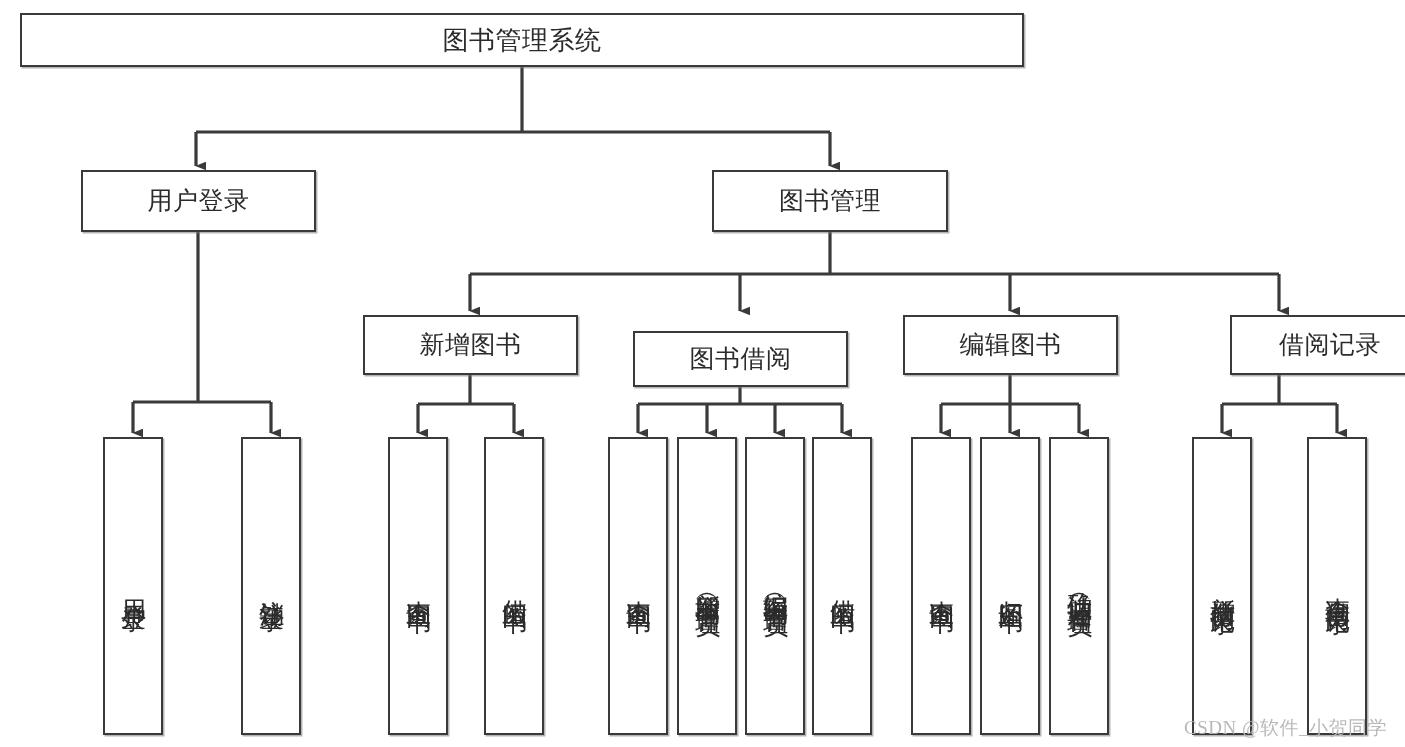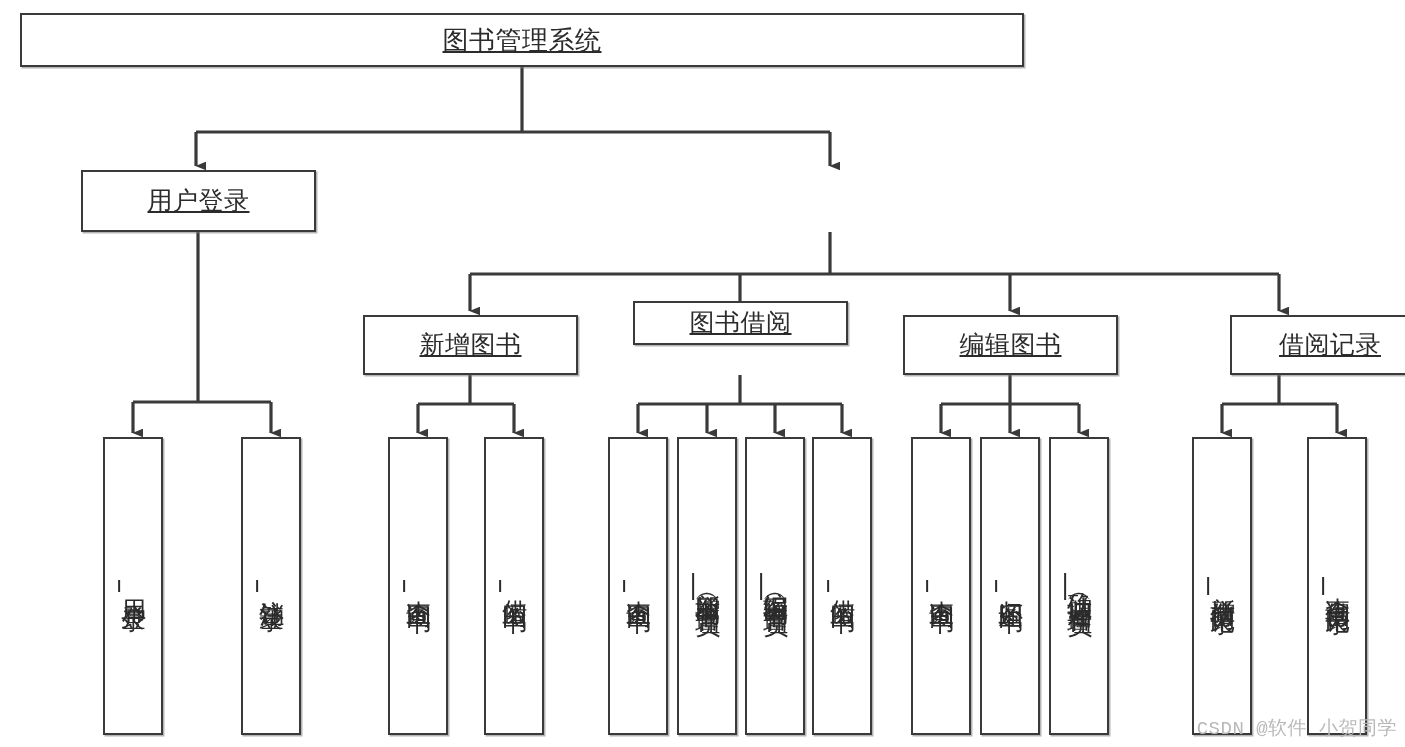--- a/index.html
+++ b/index.html
@@ -32,21 +32,20 @@
     position: absolute;
     z-index: 2;
     box-sizing: border-box;
     background: #ffffff;
     border: 2.5px solid #3a3a3a;
     box-shadow: 1.5px 1.5px 0 rgba(120,120,120,0.55);
     display: flex;
     align-items: center;
     justify-content: center;
     color: #2b2b2b;
-    text-decoration: underline;
   }
   .node .label {
     line-height: 1.18;
     letter-spacing: 0.5px;
     white-space: nowrap;
   }
   
   .node.horiz .label {
     font-size: 25px;
     text-align: center;
@@ -65,27 +64,27 @@
     font-size: 25px;
     line-height: 1.05;
     letter-spacing: 3px;
     text-align: center;
     white-space: nowrap;
   }
   
   #watermark {
     position: absolute;
     z-index: 3;
-    right: 8px;
+    right: 18px;
     bottom: 6px;
     font-size: 19px;
     color: #b9b9b9;
     letter-spacing: 0.5px;
     white-space: nowrap;
-    font-family: Liberation Mono, monospace;
+    font-family: Liberation Serif, serif;
   }
 </style>
 </head>
 <body>
 
 <div id="canvas">
 
   <svg id="wires" viewBox="0 0 1405 747" xmlns="http://www.w3.org/2000/svg">
     <defs>
       <marker id="arrowhead" markerWidth="9" markerHeight="11" refX="4.5" refY="10.4" orient="auto" markerUnits="userSpaceOnUse">
@@ -139,26 +138,29 @@
   </svg>
 
   <div class="node horiz root" style="left:20px; top:13px; width:1004px; height:54px;">
     <span class="label">图书管理系统</span>
   </div>
 
   <div class="node horiz" style="left:81px; top:170px; width:235px; height:62px;">
     <span class="label">用户登录</span>
   </div>
 
+  <div class="node horiz" style="left:712px; top:170px; width:236px; height:62px;">
+    <span class="label">图书管理</span>
+  </div>
 
   <div class="node horiz" style="left:363px; top:315px; width:215px; height:60px;">
     <span class="label">新增图书</span>
   </div>
 
-  <div class="node horiz" style="left:633px; top:301px; width:215px; height:44px;">
+  <div class="node horiz" style="left:633px; top:331px; width:215px; height:56px;">
     <span class="label">图书借阅</span>
   </div>
 
   <div class="node horiz" style="left:903px; top:315px; width:215px; height:60px;">
     <span class="label">编辑图书</span>
   </div>
 
   <div class="node horiz" style="left:1230px; top:315px; width:200px; height:60px;">
     <span class="label">借阅记录</span>
   </div>

